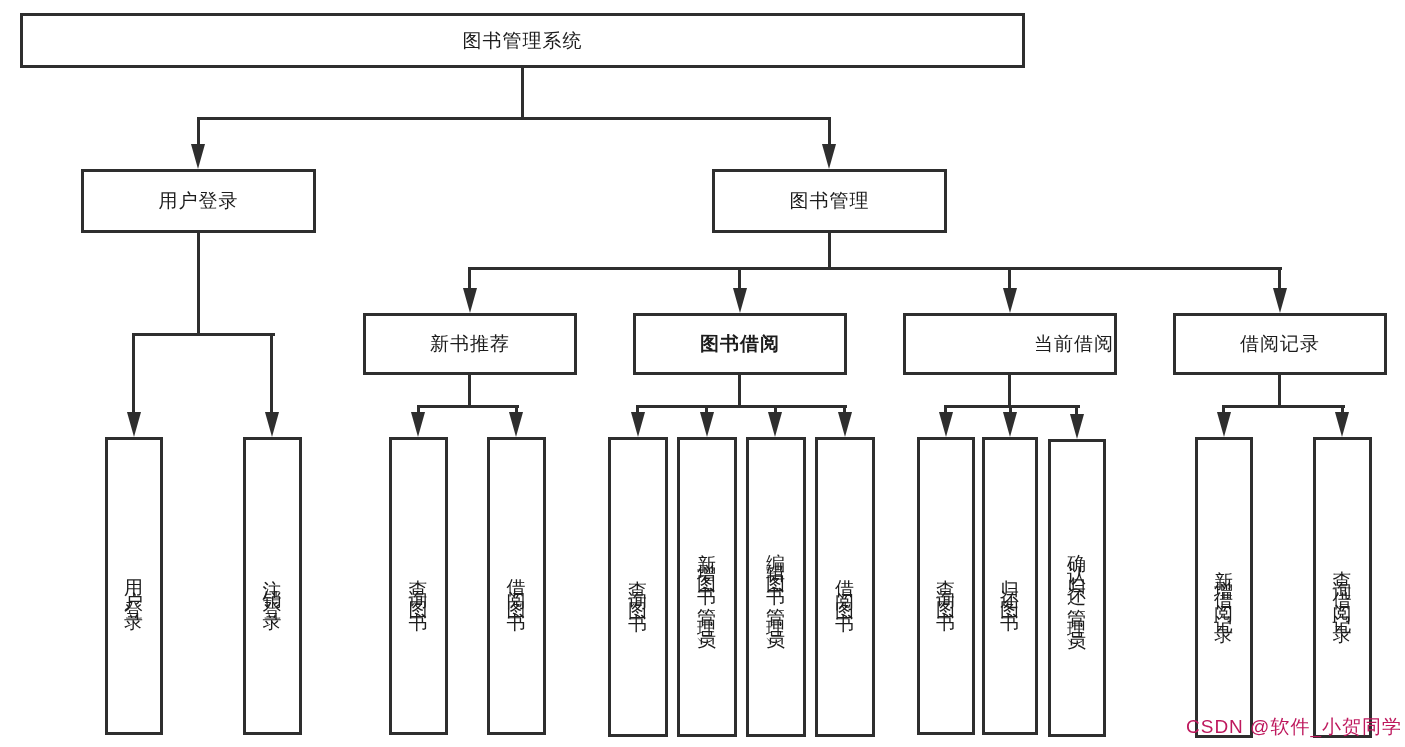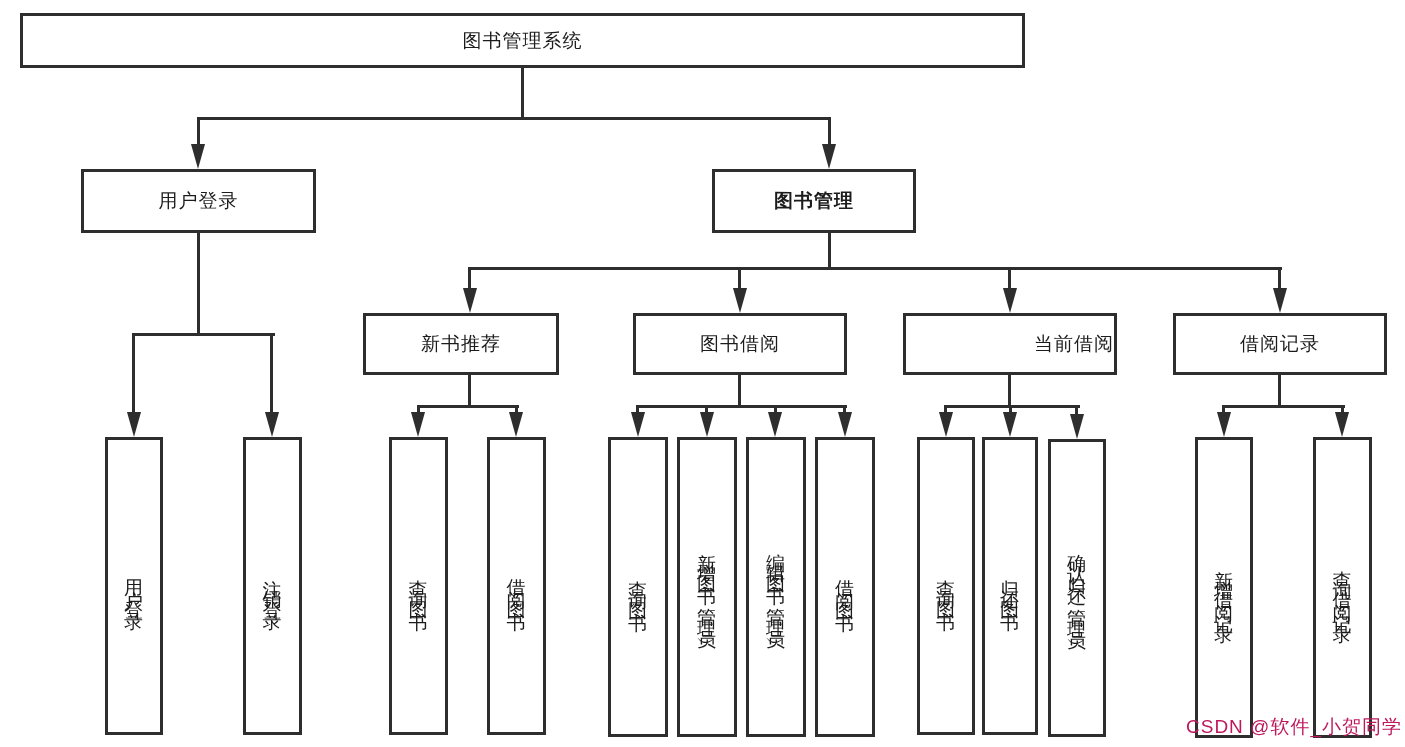--- a/index.html
+++ b/index.html
@@ -73,21 +73,21 @@
   <div class="line" style="left:521px;top:68px;width:3px;height:51px;"></div>
   <div class="line" style="left:197px;top:117px;width:634px;height:3px;"></div>
   <div class="line" style="left:197px;top:119px;width:3px;height:28px;"></div>
   <div class="line" style="left:828px;top:119px;width:3px;height:28px;"></div>
   <div class="arrow" style="left:191px;top:144px;"></div>
   <div class="arrow" style="left:822px;top:144px;"></div>
 
   <div class="box" style="left:81px;top:169px;width:235px;height:64px;">
     <span class="lbl">用户登录</span>
   </div>
-  <div class="box" style="left:712px;top:169px;width:204px;height:64px;font-weight:bold;">
+  <div class="box" style="left:712px;top:169px;width:235px;height:64px;">
     <span class="lbl">图书管理</span>
   </div>
 
   <div class="line" style="left:197px;top:233px;width:3px;height:102px;"></div>
   <div class="line" style="left:132px;top:333px;width:143px;height:3px;"></div>
   <div class="line" style="left:132px;top:335px;width:3px;height:77px;"></div>
   <div class="line" style="left:270px;top:335px;width:3px;height:77px;"></div>
   <div class="arrow" style="left:127px;top:412px;"></div>
   <div class="arrow" style="left:265px;top:412px;"></div>
 
@@ -95,24 +95,24 @@
   <div class="line" style="left:468px;top:267px;width:814px;height:3px;"></div>
   <div class="line" style="left:468px;top:269px;width:3px;height:21px;"></div>
   <div class="line" style="left:738px;top:269px;width:3px;height:21px;"></div>
   <div class="line" style="left:1008px;top:269px;width:3px;height:21px;"></div>
   <div class="line" style="left:1278px;top:269px;width:3px;height:21px;"></div>
   <div class="arrow" style="left:463px;top:288px;"></div>
   <div class="arrow" style="left:733px;top:288px;"></div>
   <div class="arrow" style="left:1003px;top:288px;"></div>
   <div class="arrow" style="left:1273px;top:288px;"></div>
 
-  <div class="box" style="left:363px;top:313px;width:196px;height:62px;">
+  <div class="box" style="left:363px;top:313px;width:214px;height:62px;">
     <span class="lbl">新书推荐</span>
   </div>
-  <div class="box" style="left:633px;top:313px;width:214px;height:62px;">
+  <div class="box" style="left:633px;top:313px;width:214px;height:62px;font-weight:bold;">
     <span class="lbl">图书借阅</span>
   </div>
   <div class="box" style="left:903px;top:313px;width:214px;height:62px;justify-content:flex-end;">
     <span class="lbl">当前借阅</span>
   </div>
   <div class="box" style="left:1173px;top:313px;width:214px;height:62px;">
     <span class="lbl">借阅记录</span>
   </div>
 
   <div class="line" style="left:468px;top:375px;width:3px;height:32px;"></div>

